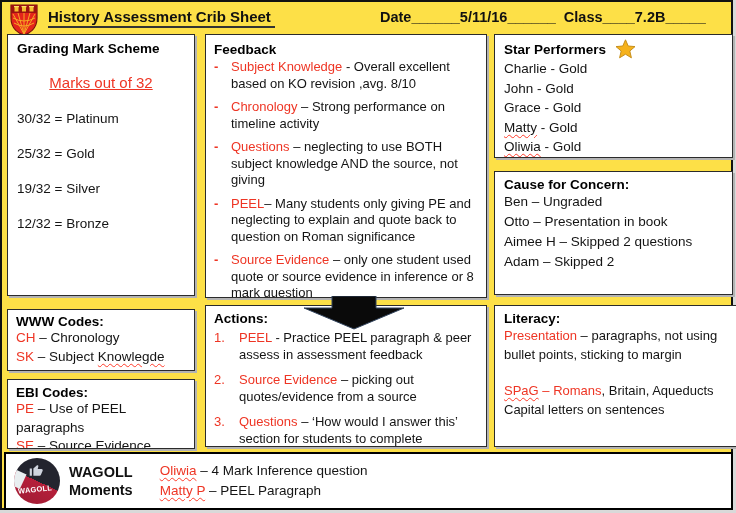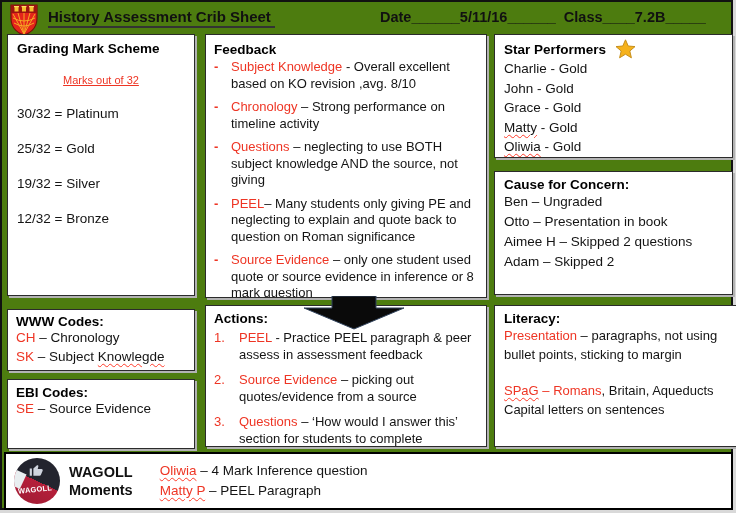--- a/index.html
+++ b/index.html
@@ -1,36 +1,36 @@
 <!DOCTYPE html>
 <html><head>
 <meta charset="utf-8">
 <style>
   * { margin:0; padding:0; box-sizing:border-box; }
   body { font-family:"Liberation Sans", sans-serif; background:#d9d9d9; }
   .canvas { position:relative; width:736px; height:513px; background:#d9d9d9; overflow:hidden; }
-  .sheet { position:absolute; left:0; top:0; width:733px; height:510px; background:#4d7c0f; border:2px solid #111; }
+  .sheet { position:absolute; left:0; top:0; width:733px; height:510px; background:#fde047; border:2px solid #111; }
 
   
   .hdr-title { position:absolute; left:46px; top:6px; font-size:15px; font-weight:bold; color:#111;
                border-bottom:2px solid #333; padding:0 4px 1px 0; }
   .hdr-date { position:absolute; left:378px; top:7px; font-size:14.5px; font-weight:600; color:#111; white-space:pre; }
   .crest { position:absolute; left:8px; top:2px; }
 
   
   .box { position:absolute; background:#fff; border:1.5px solid #2b2b2b; box-shadow:2px 2px 0 #b3b3b3;
          font-size:13px; color:#141414; overflow:hidden; }
   .box-title { font-weight:bold; font-size:13.5px; color:#000; }
   .red { color:#ee3524; }
   .wavy { text-decoration:underline; text-decoration-style:wavy; text-decoration-color:#ff3b2a;
           text-decoration-thickness:1px; text-underline-offset:2px; }
 
   
   #grading { left:5px; top:32px; width:188px; height:262px; padding:6px 9px; }
-  #grading .subtitle { color:#ee3524; text-decoration:underline; text-align:center; margin-top:18px; font-size:11px; }
+  #grading .subtitle { color:#ee3524; text-decoration:underline; text-align:center; margin-top:18px; font-size:15px; }
   #grading .g-row { margin-top:20px; font-size:13.5px; }
 
   
   #feedback { left:203px; top:32px; width:282px; height:264px; padding:7px 8px; }
   #feedback .box-title { margin-bottom:2px; }
   .fb-item { display:flex; margin-bottom:7px; line-height:16.5px; }
   .fb-dash { color:#ee3524; width:17px; flex:none; font-weight:bold; }
   .fb-text { flex:1; }
 
   
@@ -163,20 +163,21 @@
     </div>
 
     <div class="box" id="www">
       <div class="box-title">WWW Codes:</div>
       <div class="code-row"><span class="red">CH</span><span> – Chronology</span><span class="wavy"></span></div>
       <div class="code-row"><span class="red">SK</span><span> – Subject </span><span class="wavy">Knowlegde</span></div>
     </div>
 
     <div class="box" id="ebi">
       <div class="box-title">EBI Codes:</div>
+      <div class="code-row"><span class="red">PE</span><span> – Use of PEEL paragraphs</span></div>
       <div class="code-row"><span class="red">SE</span><span> – Source Evidence</span></div>
     </div>
 
     <div class="box" id="actions">
       <div class="box-title">Actions:</div>
       <div class="ac-item">
         <span class="ac-num">1.</span>
         <span class="ac-text"><span class="red">PEEL</span><span> - Practice PEEL paragraph &amp; peer assess in assessment feedback</span></span>
       </div>
       <div class="ac-item">

